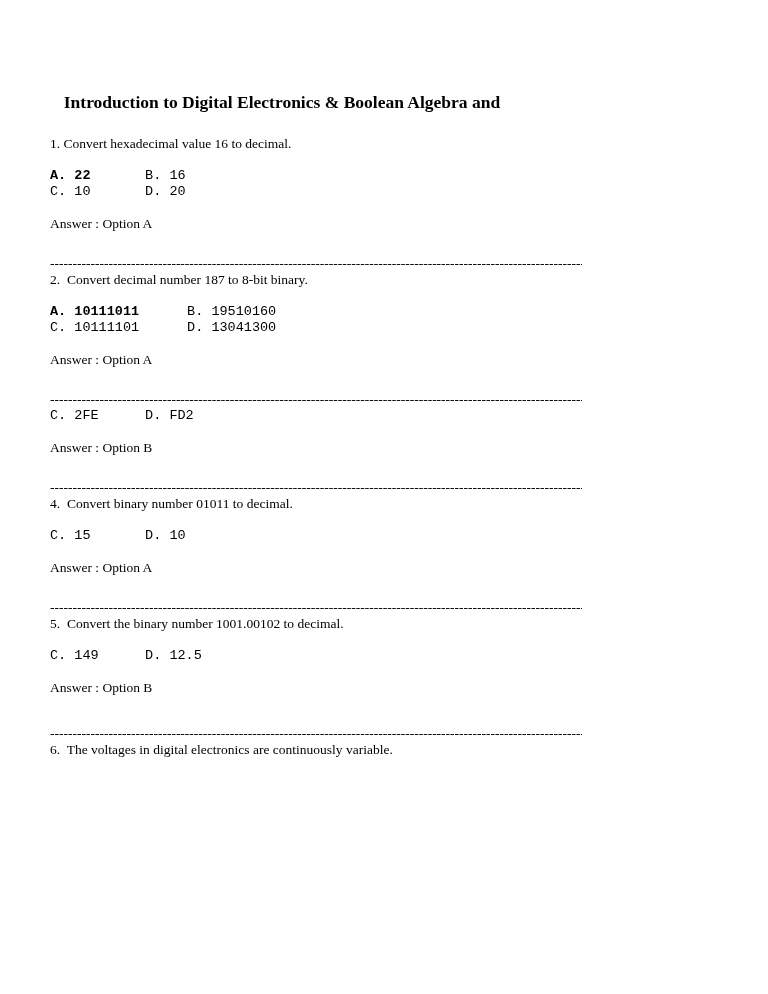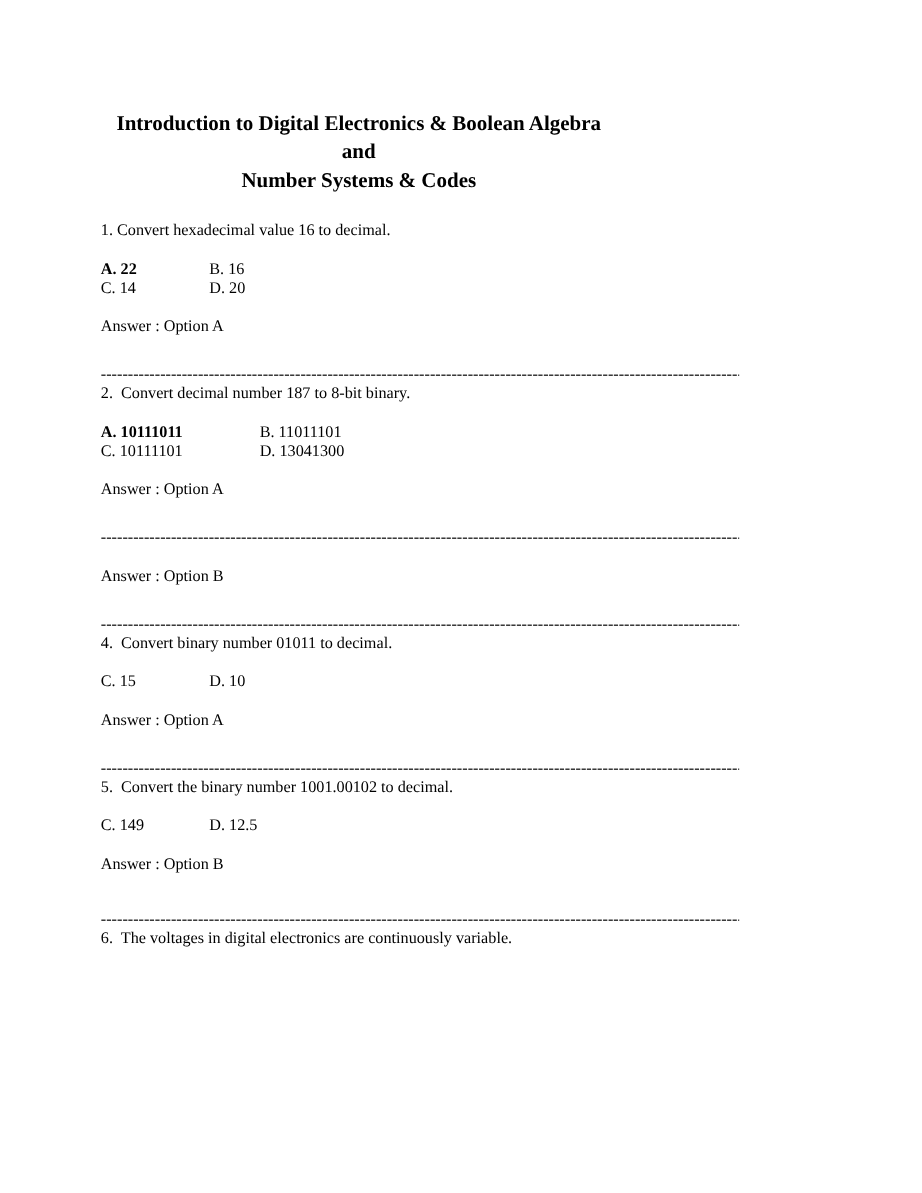--- a/index.html
+++ b/index.html
@@ -7,92 +7,95 @@
     position: relative;
     width: 632px;
     height: 994px;
     background: #ffffff;
     color: #000000;
     font-family: "Liberation Serif", "DejaVu Serif", serif;
     font-size: 13.5px;
     line-height: 16px;
     overflow: hidden;
     box-sizing: border-box;
-    padding: 90px 118px 0 84px;
+    padding: 90px 118px 0 50px;
   }
   .doc-title {
     font-size: 17.5px;
     line-height: 24px;
     font-weight: bold;
     text-align: center;
     margin: 0 0 22px 0;
   }
   .q-text {
     margin: 0 0 16px 0;
     white-space: pre-wrap;
   }
   .options { margin: 0 0 16px 0; }
-  .opt-row { white-space: nowrap; }
+  .opt-row { white-space: nowrap; font-family: Liberation Mono, monospace; }
   .opt { display: inline-block; }
   .col1 { min-width: 85px; padding-right: 2px; }
   .col1-wide { min-width: 127px; }
   .bold { font-weight: bold; }
   .answer { margin: 0 0 24px 0; }
   .separator {
     white-space: nowrap;
     overflow: hidden;
     width: 532px;
     margin: 0;
   }
   .sep-gap { margin-top: 30px; }
 </style>
 </head>
 <body>
 
 <div class="page">
 
   <div class="doc-title">
     <div>Introduction to Digital Electronics &amp; Boolean Algebra and</div>
-    <div>Number Systems &amp; Codes</div>
   </div>
 
   <div class="q-block">
     <div class="q-text">1. Convert hexadecimal value 16 to decimal.</div>
     <div class="options">
       <div class="opt-row">
         <span class="opt col1 bold">A. 22</span>
         <span class="opt">B. 16</span>
       </div>
       <div class="opt-row">
-        <span class="opt col1">C. 14</span>
+        <span class="opt col1">C. 10</span>
         <span class="opt">D. 20</span>
       </div>
     </div>
     <div class="answer">Answer : Option A</div>
   </div>
 
   <div class="q-block">
     <div class="separator">------------------------------------------------------------------------------------------------------------------------</div>
     <div class="q-text">2.  Convert decimal number 187 to 8-bit binary.</div>
     <div class="options">
       <div class="opt-row">
         <span class="opt col1 col1-wide bold">A. 10111011</span>
-        <span class="opt">B. 11011101</span>
+        <span class="opt">B. 19510160</span>
       </div>
       <div class="opt-row">
         <span class="opt col1 col1-wide">C. 10111101</span>
         <span class="opt">D. 13041300</span>
       </div>
     </div>
     <div class="answer">Answer : Option A</div>
   </div>
 
   <div class="q-block">
     <div class="separator">------------------------------------------------------------------------------------------------------------------------</div>
     <div class="options">
+      <div class="opt-row">
+        <span class="opt col1">C. 2FE</span>
+        <span class="opt">D. FD2</span>
+      </div>
     </div>
     <div class="answer">Answer : Option B</div>
   </div>
 
   <div class="q-block">
     <div class="separator">------------------------------------------------------------------------------------------------------------------------</div>
     <div class="q-text">4.  Convert binary number 01011 to decimal.</div>
     <div class="options">
       <div class="opt-row">
         <span class="opt col1">C. 15</span>

